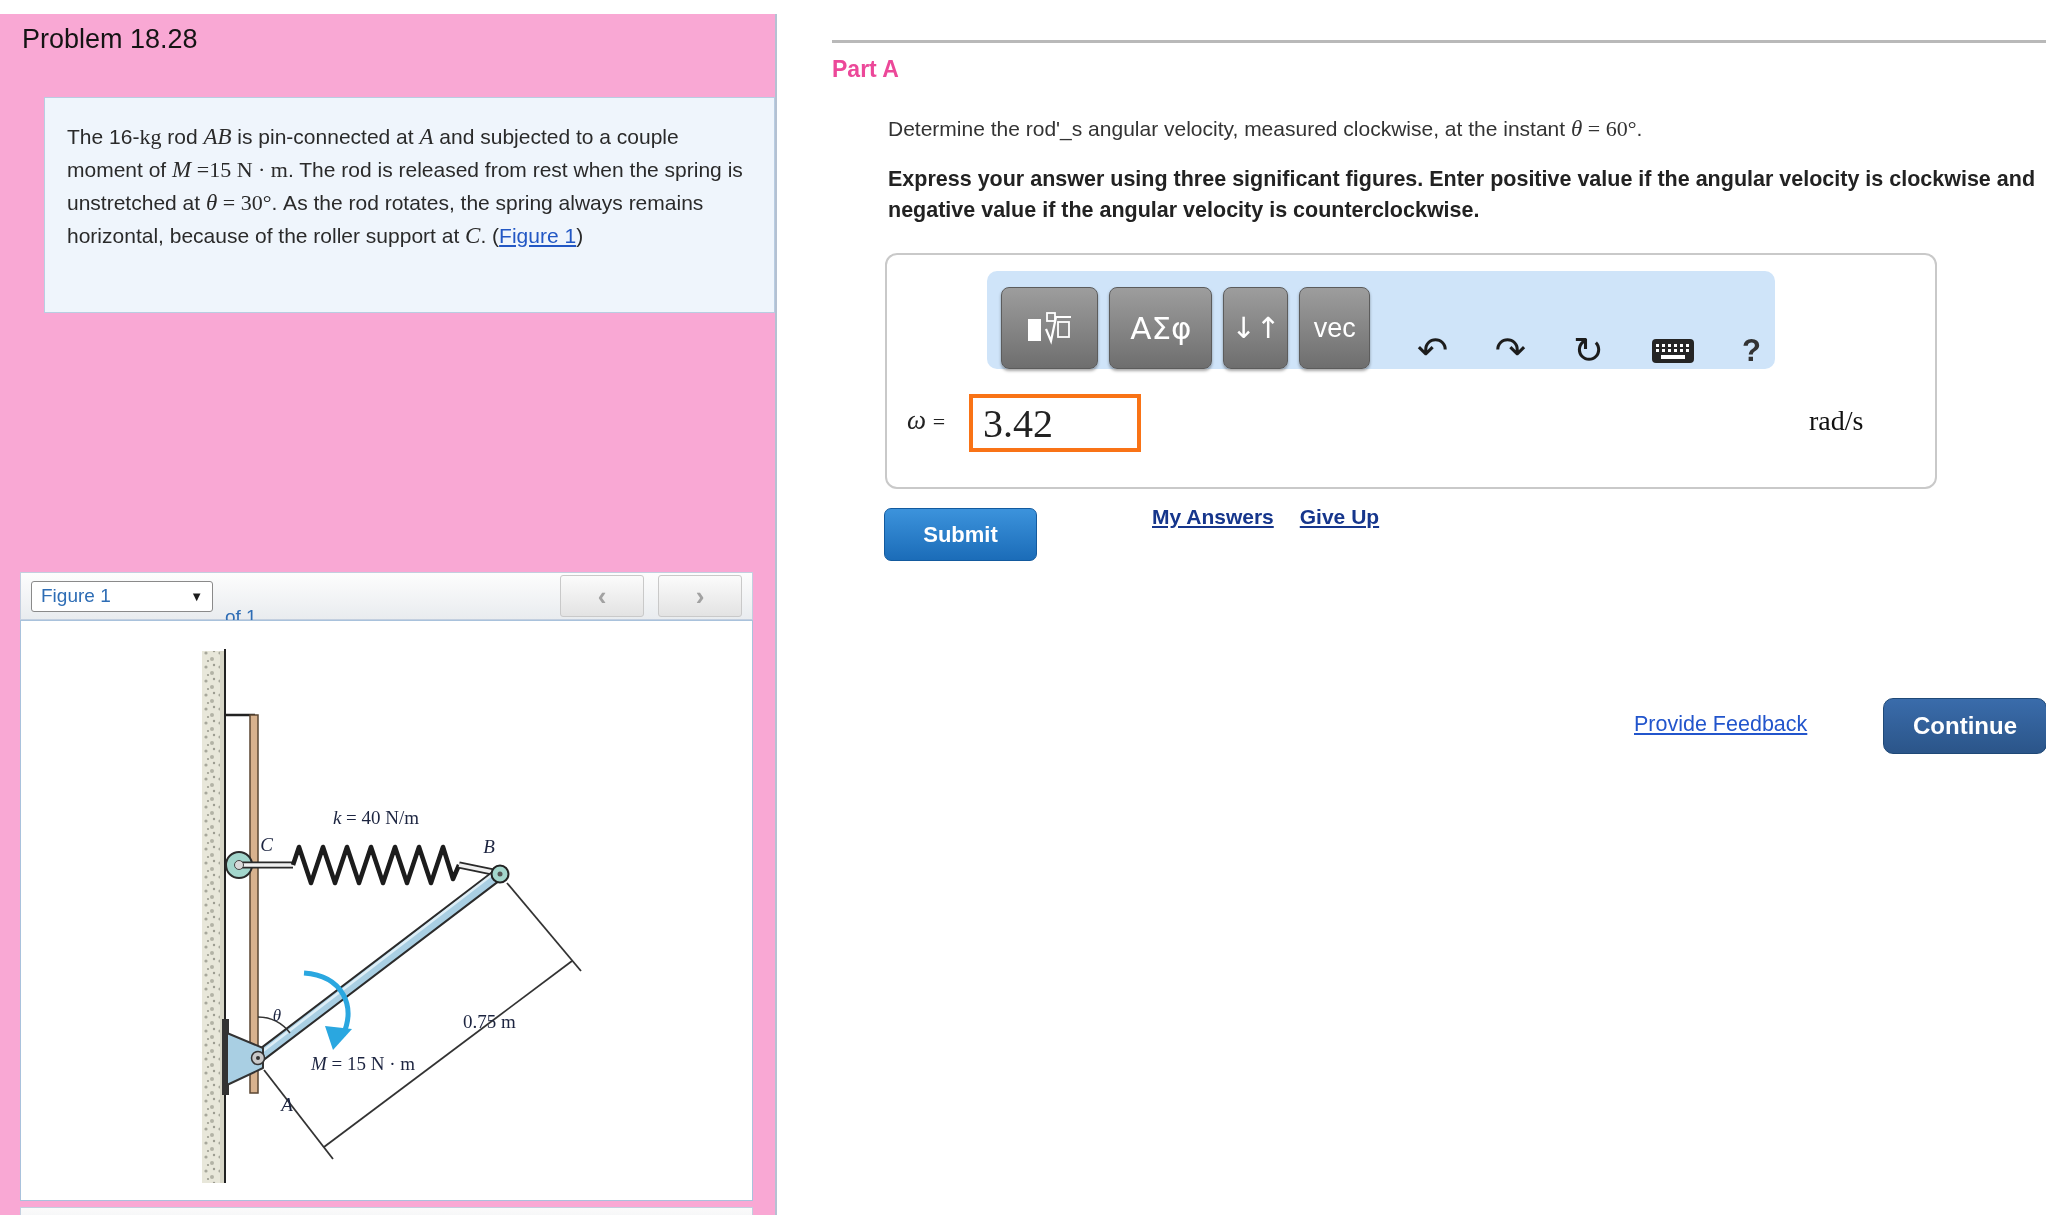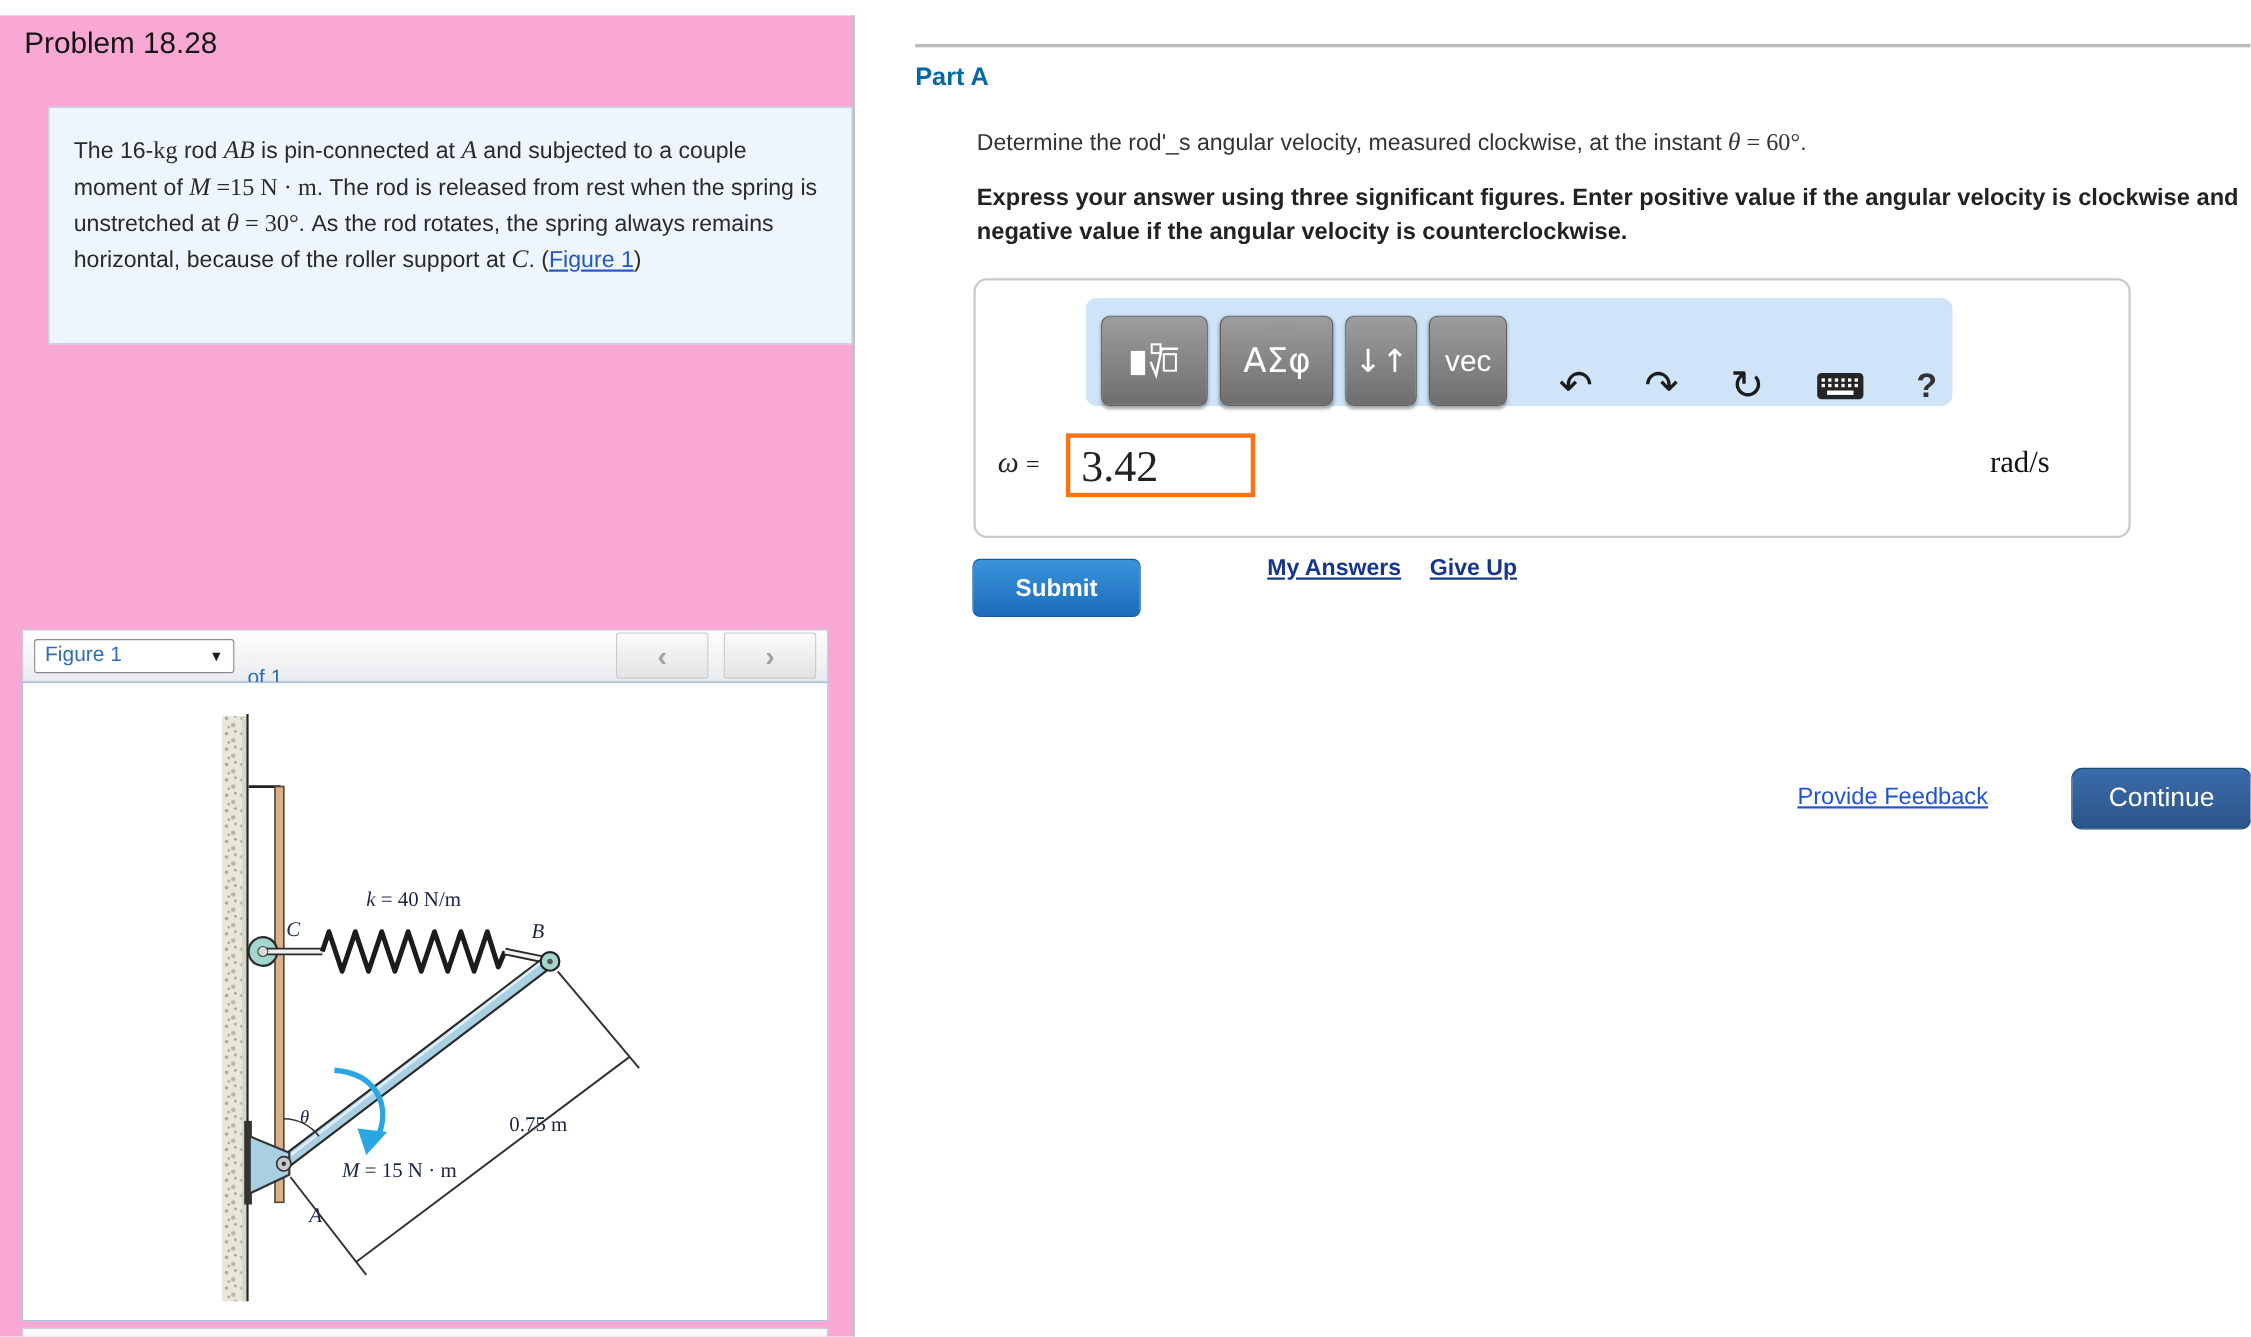--- a/index.html
+++ b/index.html
@@ -51,21 +51,21 @@
   .bottom-sliver{
     position:absolute;left:20px;top:1193px;width:733px;height:22px;
     background:linear-gradient(#fbfbfb,#eef0f2);
     border:1px solid #c3cfdf;border-bottom:none;box-sizing:border-box;
   }
   .fig-label{font-family:"Liberation Serif",serif;fill:#1c2440;font-size:19px;}
   .fig-italic{font-style:italic;}
   
   .right-panel{position:absolute;left:779px;top:0;width:1267px;height:1215px;background:#fff;}
   .separator{position:absolute;left:53px;top:40px;width:1214px;height:3px;background:#b9b9b9;}
-  .part-a{position:absolute;left:53px;top:56px;font-size:23px;font-weight:bold;color:#0369a1;}
+  .part-a{position:absolute;left:53px;top:56px;font-size:23px;font-weight:bold;color:#ec4899;}
   .question{position:absolute;left:109px;top:116px;width:1150px;font-size:21px;color:#333;}
   .instruction{
     position:absolute;left:109px;top:164px;width:1165px;
     font-size:21.5px;font-weight:bold;color:#222;line-height:1.45;
   }
   .answer-panel{
     position:absolute;left:106px;top:253px;width:1052px;height:236px;
     border:2px solid #c9c9c9;border-radius:12px;box-sizing:border-box;background:#fff;
   }
   .eq-toolbar{
@@ -118,21 +118,21 @@
     font-size:25px;font-weight:bold;color:#453266;
   }
   .footer-feedback{
     position:absolute;left:829px;top:712px;font-size:21.5px;color:#2255cc;
     text-decoration:underline;cursor:pointer;margin-left:26px;
   }
   .continue-btn{
     position:absolute;left:1104px;top:698px;width:162px;height:54px;
     background:linear-gradient(#3a6cab,#2b5589);
     border:1px solid #1f4977;border-radius:10px;
-    color:#fff;font-size:24px;display:flex;align-items:center;justify-content:center;cursor:pointer;
+    color:#fff;font-size:24px;display:flex;align-items:center;justify-content:center;cursor:pointer;font-weight:bold;
   }
 </style>
 </head>
 <body>
 
 <div class="left-panel">
   <div class="problem-title">Problem 18.28</div>
 
   <div class="problem-box"><span>The 16-</span><span class="seg-mr">kg</span><span> rod </span><span class="seg-mi">AB</span><span> is pin-connected at </span><span class="seg-mi">A</span><span> and subjected to a couple moment of </span><span class="seg-mi">M</span><span class="seg-mr"> =15 </span><span class="seg-mr">N · m</span><span>. The rod is released from rest when the spring is unstretched at </span><span class="seg-mi">θ</span><span class="seg-mr"> = 30°</span><span>. As the rod rotates, the spring always remains horizontal, because of the roller support at </span><span class="seg-mi">C</span><span>. (</span><a class="seg-link">Figure 1</a><span>)</span></div>
 

